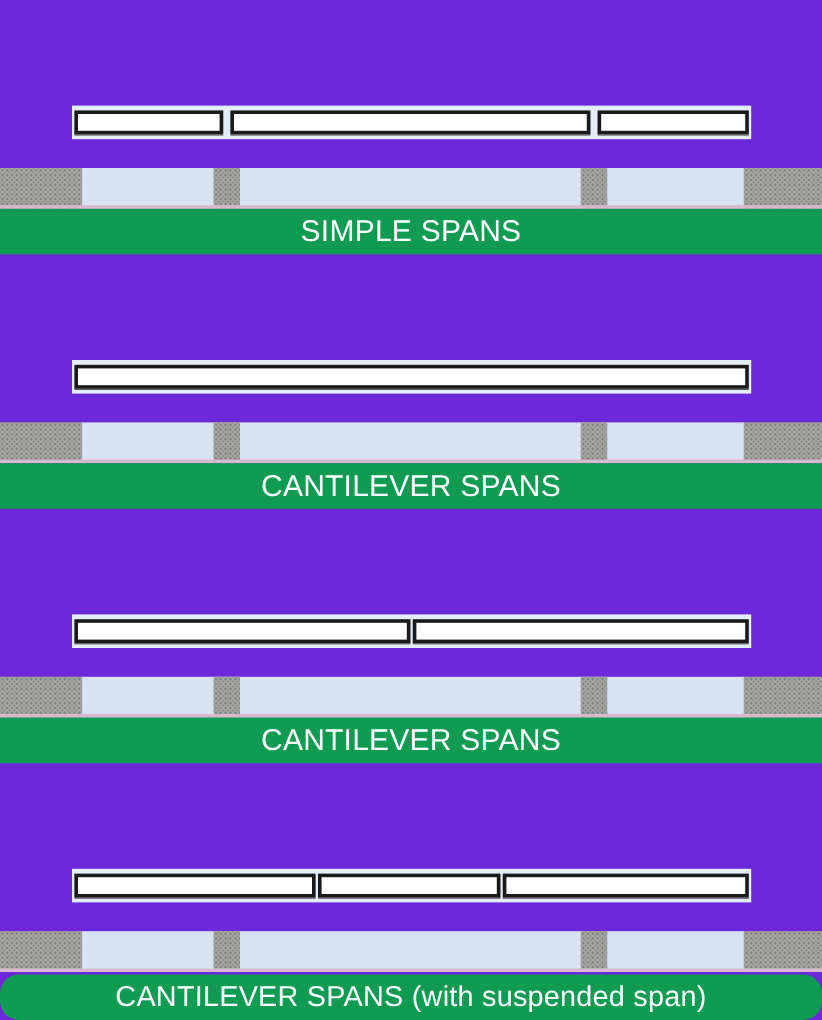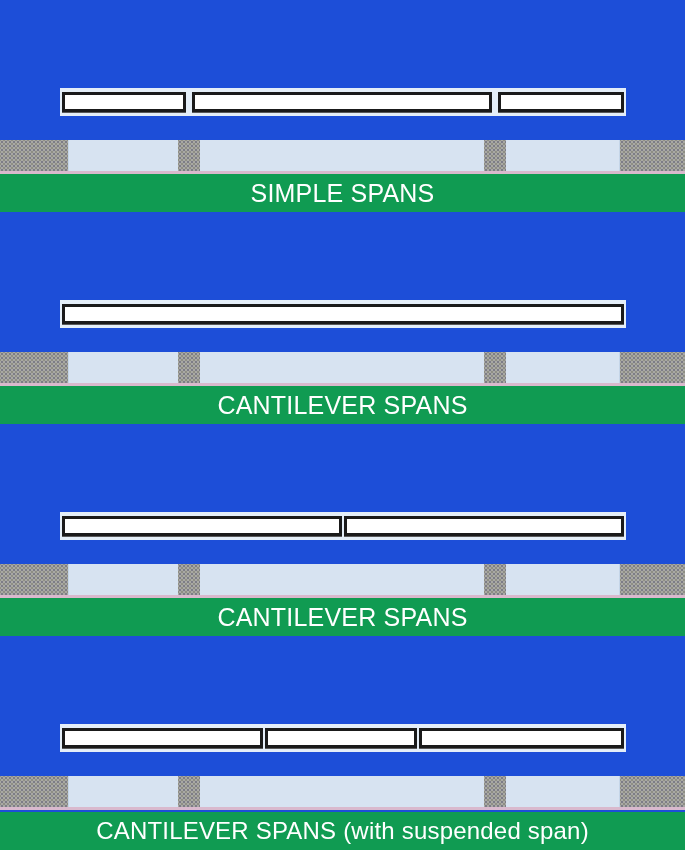--- a/index.html
+++ b/index.html
@@ -3,21 +3,21 @@
 <meta charset="utf-8">
 <style>
   html,body{margin:0;padding:0;}
   body{
     width:685px;height:850px;
     background:#d2e0f0;
     font-family:"Liberation Sans", sans-serif;
     overflow:hidden;
     position:relative;
   }
-  .page{position:relative;width:685px;height:850px;background:#1d4ed8;}
+  .page{position:relative;width:685px;height:850px;background:#6d28d9;}
 
   
   .panel{position:absolute;left:0;width:685px;}
   .scene{position:absolute;left:0;width:685px;height:100px;}
 
   
   .waterbox{
     position:absolute;left:68px;right:65px;top:28px;bottom:0;
     background:#d7e3f1;
     border-left:1px solid #c4d5e8;
@@ -134,16 +134,16 @@
       <div class="abut left"></div>
       <div class="abut right"></div>
       <div class="pier" style="left:178px;"></div>
       <div class="pier" style="left:484px;"></div>
       <div class="groundline"></div>
     </div>
     <div class="deckhalo" style="top:88px;left:60px;width:566px;"></div>
     <div class="beam" style="top:92px;left:62px;width:201px;"></div>
     <div class="beam" style="top:92px;left:265px;width:152px;"></div>
     <div class="beam" style="top:92px;left:419px;width:205px;"></div>
-    <div class="caption" style="top:176px;font-size:24px;">CANTILEVER SPANS (with suspended span)</div>
+    <div class="caption" style="top:176px;font-size:24px;border-radius:16px;">CANTILEVER SPANS (with suspended span)</div>
   </div>
 
 </div>
 
 </body></html>

